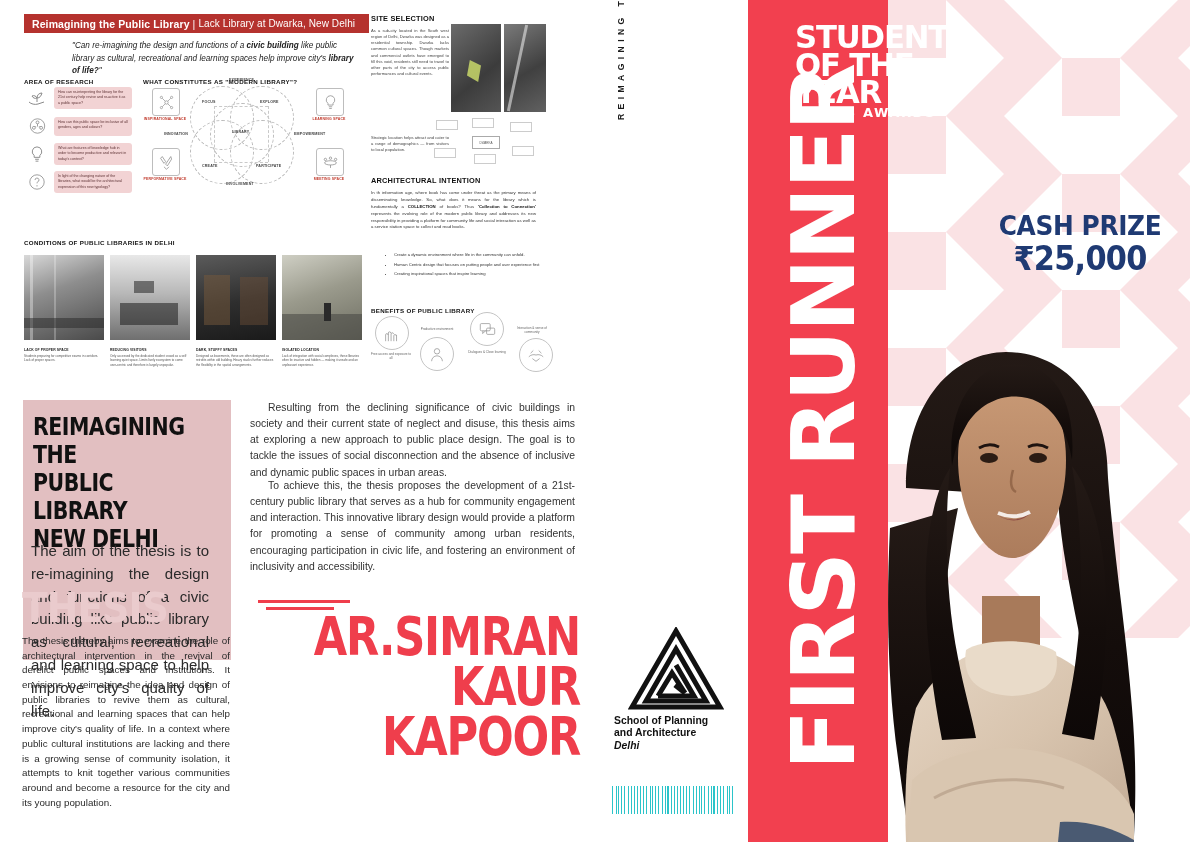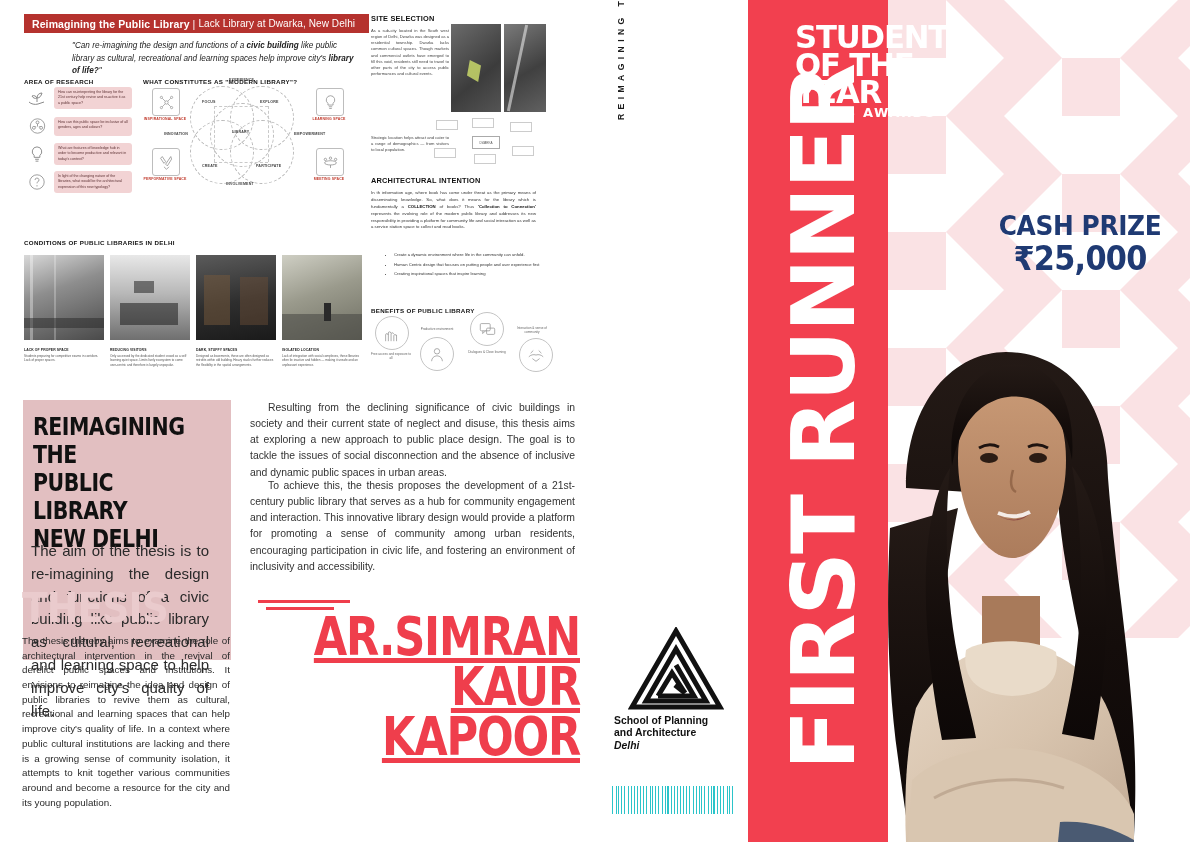--- a/index.html
+++ b/index.html
@@ -438,21 +438,21 @@
   <div class="ctext" style="top:400px;">
     <span class="ind"></span><span>Resulting from the declining significance of civic buildings in society and their current state of neglect and disuse, this thesis aims at exploring a new approach to public place design. The goal is to tackle the issues of social disconnection and the absence of inclusive and dynamic public spaces in urban areas.</span>
   </div>
   <div class="ctext" style="top:478px;">
     <span class="ind"></span><span>To achieve this, the thesis proposes the development of a 21st-century public library that serves as a hub for community engagement and interaction. This innovative library design would provide a platform for promoting a sense of community among urban residents, encouraging participation in civic life, and fostering an environment of inclusivity and accessibility.</span>
   </div>
 
   <div id="redrule1" style="background: rgb(239, 62, 76);"></div>
   <div id="redrule2" style="background: rgb(239, 62, 76);"></div>
 
-  <div id="nameBlock" style="color: rgb(239, 62, 76); text-decoration: underline;">
+  <div id="nameBlock" style="color: rgb(239, 62, 76);">
     <div>AR.SIMRAN</div>
     <div>KAUR</div>
     <div>KAPOOR</div>
   </div>
 
   <div id="vtext">REIMAGINING THE PUBLIC LIBRARY</div>
 
   <div id="spa">
     <svg width="96" height="84" viewBox="0 0 96 84" fill="none" stroke="#111" stroke-width="5">
       <path d="M48 4 L92 80 L4 80 Z"></path>

